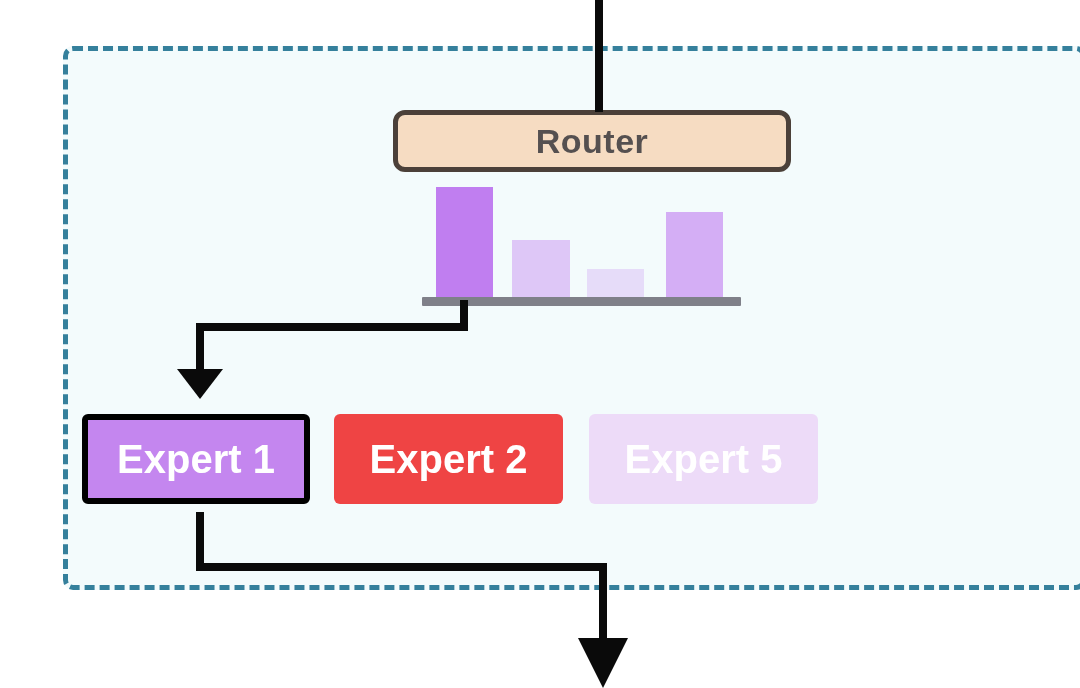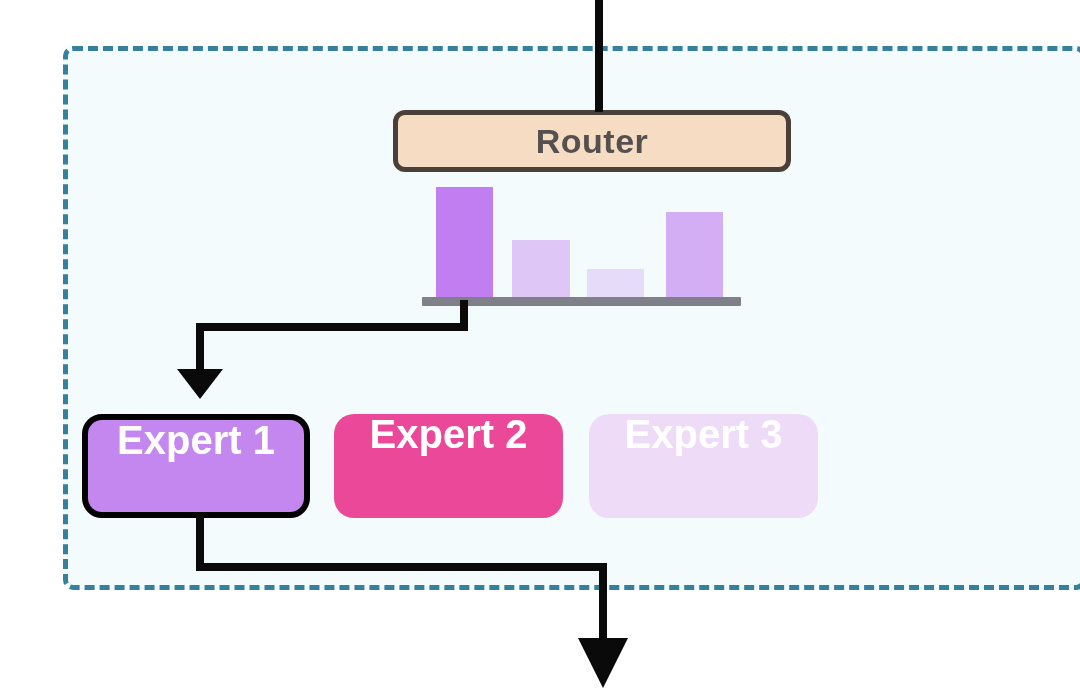--- a/index.html
+++ b/index.html
@@ -73,43 +73,44 @@
   #gate-chart .gate-bar {
     position: absolute;
     bottom: 7px;
     background: #c07ef0;
   }
 
   
   .expert-node {
     position: absolute;
     top: 414px;
-    height: 104px;
+    height: 90px;
     box-sizing: border-box;
-    border-radius: 20px;
+    border-radius: 6px;
     display: flex;
+    align-items: center;
     justify-content: center;
   }
   .expert-node .node-label {
     font-size: 40px;
     font-weight: bold;
     color: #ffffff;
     line-height: 1;
     white-space: nowrap;
   }
   #expert-1 {
     left: 46px;
     width: 228px;
     background: #c486ef;
     border: 6px solid #000000;
   }
   #expert-2 {
     left: 298px;
     width: 229px;
-    background: #ec4899;
+    background: #ef4444;
   }
   #expert-3 {
     left: 553px;
     width: 229px;
     background: #eddbf8;
   }
   #expert-4 {
     left: 807px;
     width: 228px;
     background: #deb6f4;
@@ -144,21 +145,21 @@
     <div class="gate-baseline"></div>
   </div>
 
   <div class="expert-node" id="expert-1">
     <span class="node-label">Expert 1</span>
   </div>
   <div class="expert-node" id="expert-2">
     <span class="node-label">Expert 2</span>
   </div>
   <div class="expert-node" id="expert-3">
-    <span class="node-label">Expert 3</span>
+    <span class="node-label">Expert 5</span>
   </div>
 
   <svg id="connectors" viewBox="0 0 1080 688">
 
     <path d="M 563 0 L 563 112" fill="none" stroke="#0a0a0a" stroke-width="8"></path>
 
     <path d="M 428 300 L 428 327 L 164 327 L 164 374" fill="none" stroke="#0a0a0a" stroke-width="8" stroke-linecap="butt" stroke-linejoin="miter"></path>
     <polygon points="164,399 141,369 187,369" fill="#0a0a0a"></polygon>
 
     <path d="M 164 512 L 164 567 L 567 567 L 567 648" fill="none" stroke="#0a0a0a" stroke-width="8" stroke-linecap="butt" stroke-linejoin="miter"></path>

